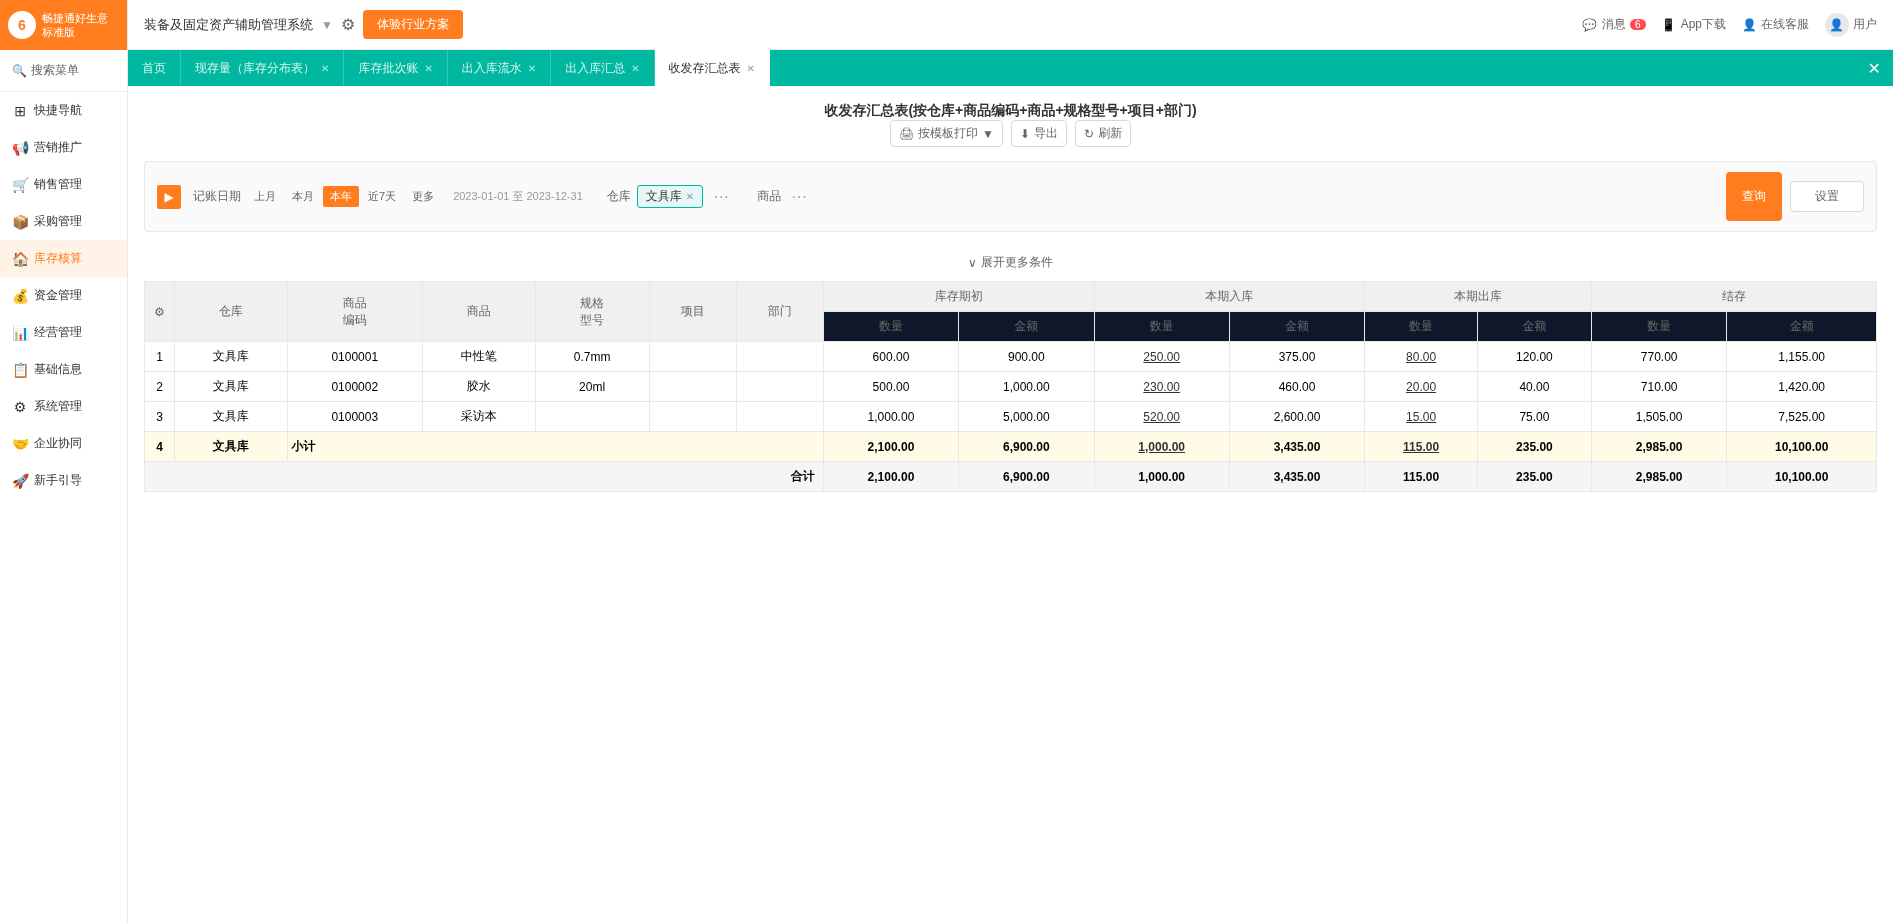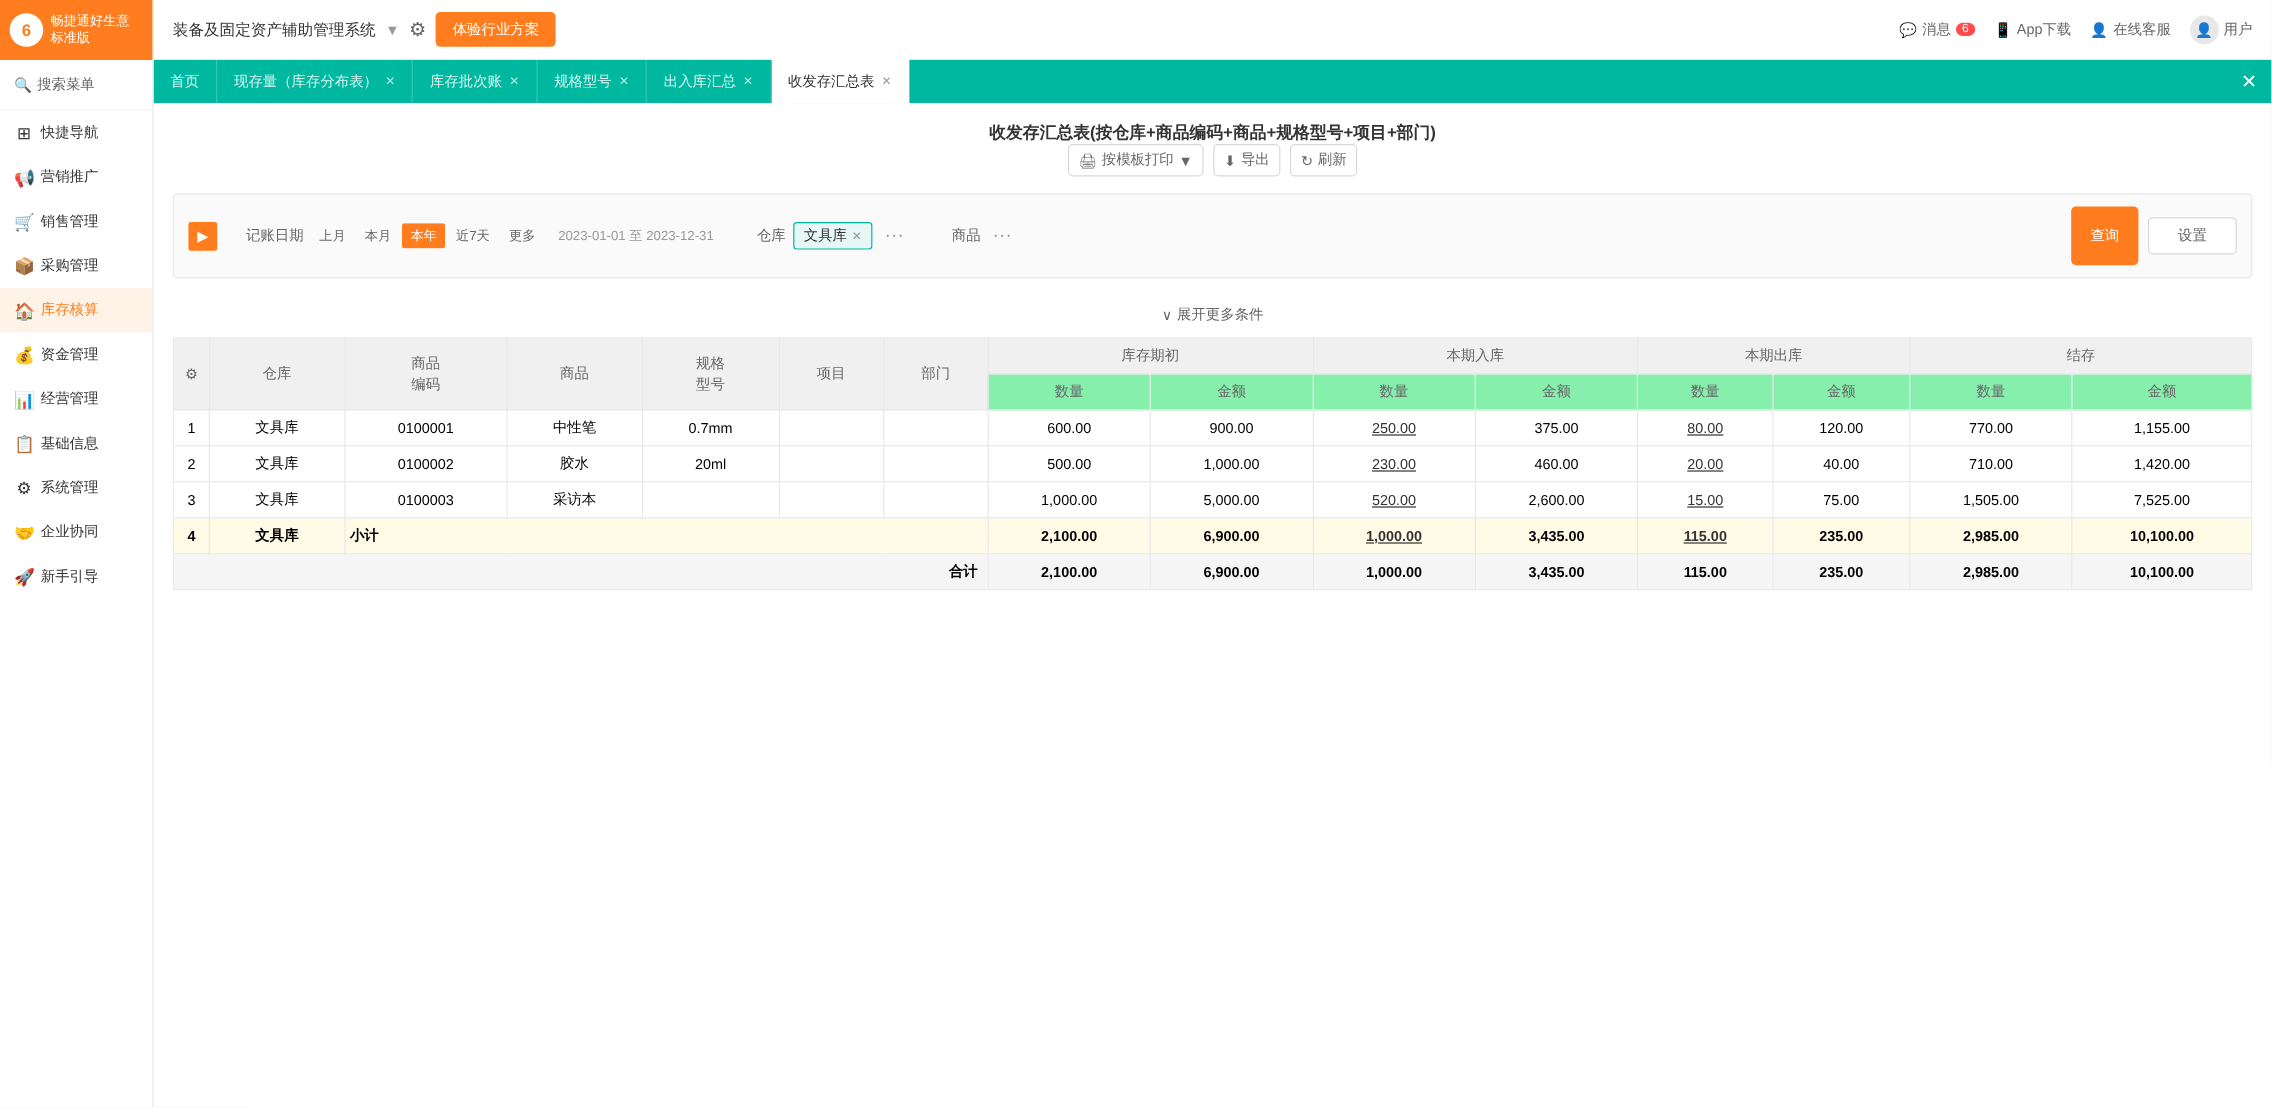--- a/index.html
+++ b/index.html
@@ -148,21 +148,21 @@
       flex-wrap: wrap;
     }
     .filter-arrow {
       width: 24px; height: 24px;
       background: #ff7d1e;
       border-radius: 2px;
       display: flex; align-items: center; justify-content: center;
       color: #fff; cursor: pointer; flex-shrink: 0;
     }
     .filter-group { display: flex; align-items: center; gap: 6px; }
-    .filter-label { color: #666; font-size: 12px; white-space: nowrap; margin-left: 12px; }
+    .filter-label { color: #666; font-size: 12px; white-space: nowrap; }
     .filter-date-btns { display: flex; gap: 2px; }
     .date-btn {
       padding: 2px 6px; border-radius: 2px; cursor: pointer;
       font-size: 11px; color: #666; border: 1px solid transparent;
     }
     .date-btn.active { background: #ff7d1e; color: #fff; }
     .date-range { color: #999; font-size: 11px; }
     .warehouse-tag {
       display: flex; align-items: center; gap: 4px;
       background: #e6f7f5; border: 1px solid #00b8a0;
@@ -195,21 +195,21 @@
       border-collapse: collapse;
       font-size: 12px;
     }
     .data-table th, .data-table td {
       border: 1px solid #e8e8e8;
       padding: 6px 8px;
       text-align: center;
       white-space: nowrap;
     }
     .data-table thead tr th {
-      background: #86efac;
+      background: #0f172a;
       color: #666;
       font-weight: normal;
     }
     .data-table thead tr:first-child th {
       background: #f0f0f0;
     }
     .data-table tbody tr.subtotal-row {
       background: #fffbe6;
       font-weight: bold;
     }
@@ -323,21 +323,21 @@
     </div>
     <div class="tab">
       <span>现存量（库存分布表）</span>
       <span class="close-x">✕</span>
     </div>
     <div class="tab">
       <span>库存批次账</span>
       <span class="close-x">✕</span>
     </div>
     <div class="tab">
-      <span>规格型号</span>
+      <span>出入库流水</span>
       <span class="close-x">✕</span>
     </div>
     <div class="tab">
       <span>出入库汇总</span>
       <span class="close-x">✕</span>
     </div>
     <div class="tab active">
       <span>收发存汇总表</span>
       <span class="close-x">✕</span>
     </div>

